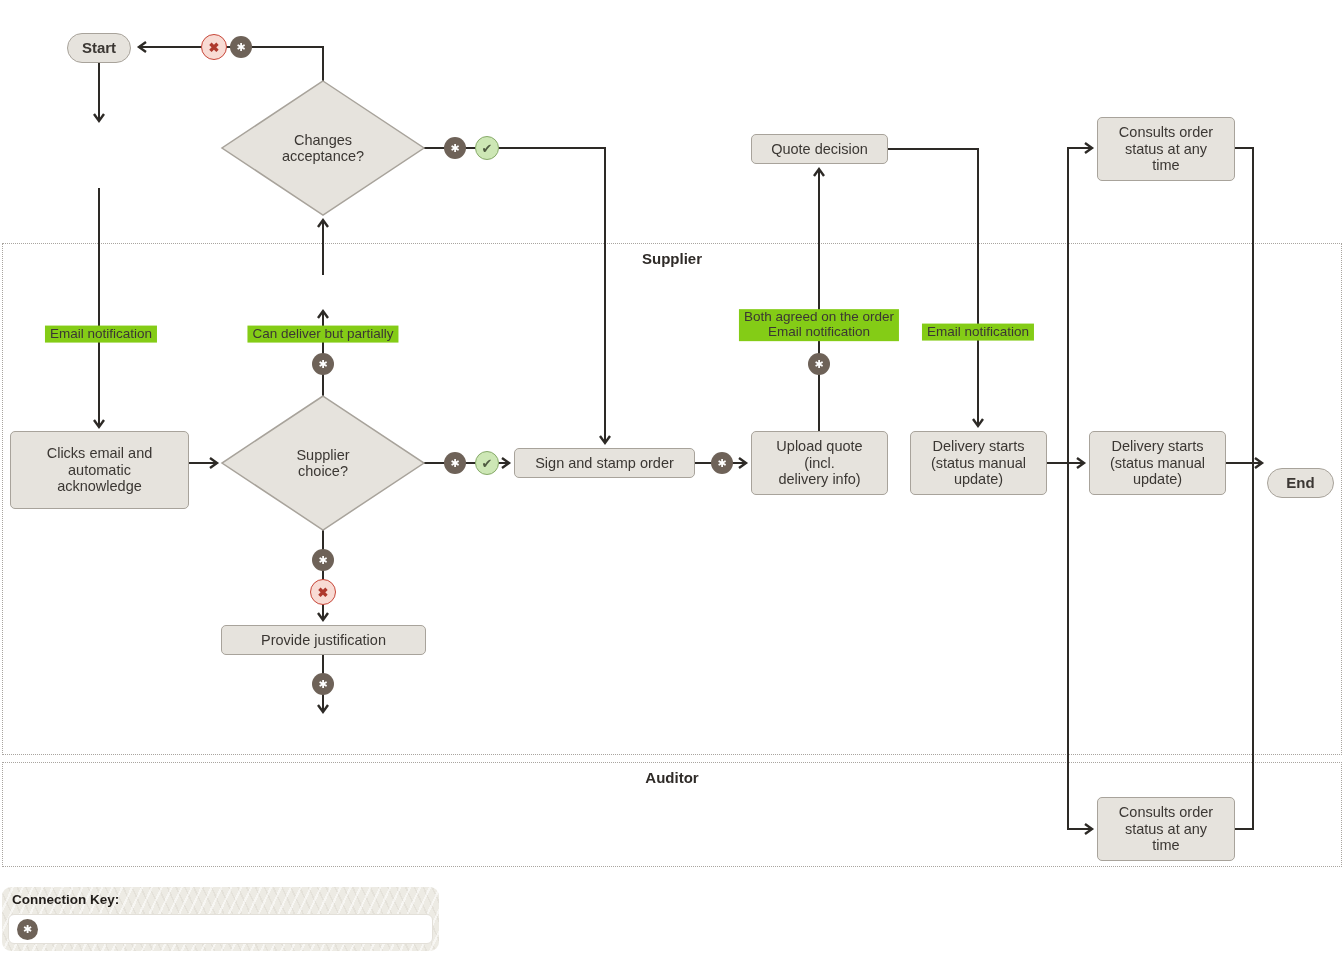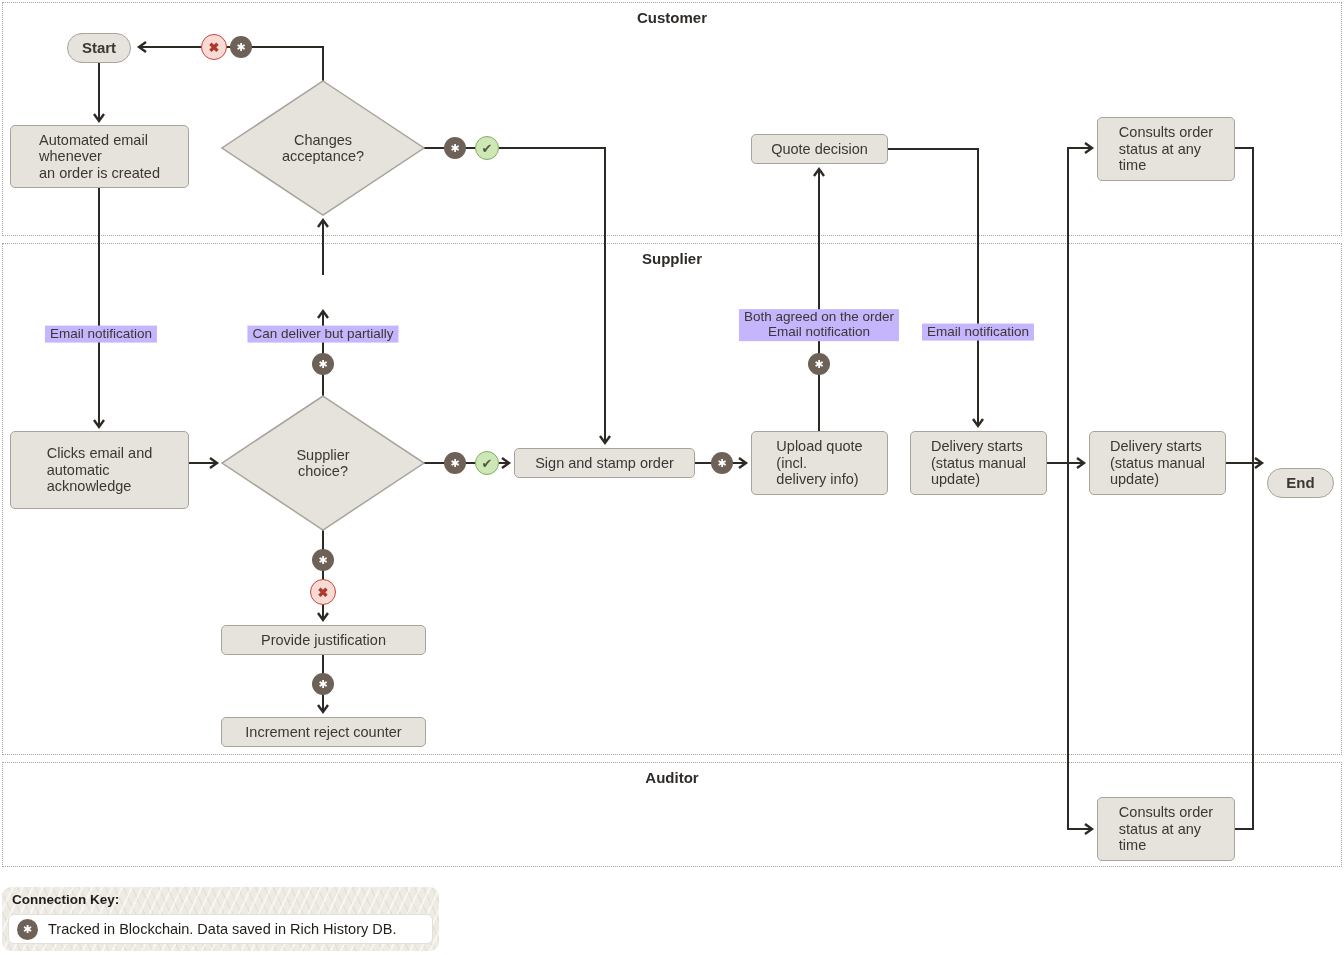--- a/index.html
+++ b/index.html
@@ -8,28 +8,28 @@
 
   .lane{position:absolute;border:1px dotted #a9a5a0;box-sizing:border-box;}
   .lane-title{position:absolute;width:100%;text-align:center;font-weight:bold;
     font-size:15px;color:#2f2b28;top:6px;left:0;}
 
   svg.wires{position:absolute;left:0;top:0;z-index:1;}
   .wire{stroke:#2d2a26;stroke-width:2;fill:none;}
   .shape{fill:#e6e3dd;stroke:#a8a39b;stroke-width:1.5;}
 
   .box,.pill{position:absolute;background:#e6e3dd;border:1.5px solid #a8a39b;border-radius:5px;
-    box-sizing:border-box;display:flex;align-items:center;justify-content:center;
+    box-sizing:border-box;display:flex;align-items:center;justify-content:center;text-align:center;
     font-size:14.5px;line-height:1.13;color:#3b3733;white-space:pre-line;z-index:3;padding:2px 6px;}
   .pill{border-radius:16px;font-weight:bold;font-size:15px;}
 
   .dlabel{position:absolute;transform:translate(-50%,-50%);text-align:center;font-size:14.5px;
     line-height:1.13;color:#3b3733;white-space:pre-line;z-index:3;pointer-events:none;}
 
-  .elabel{position:absolute;transform:translate(-50%,-50%);background:#c4b5fd;padding:1px 5px;
+  .elabel{position:absolute;transform:translate(-50%,-50%);background:#84cc16;padding:1px 5px;
     font-size:13.5px;color:#3b3733;text-align:center;white-space:pre-line;line-height:1.1;z-index:2;}
 
   .mk{position:absolute;transform:translate(-50%,-50%);border-radius:50%;display:flex;
     align-items:center;justify-content:center;box-sizing:border-box;z-index:4;}
   .mk-ast{width:22px;height:22px;background:#6e6258;color:#ffffff;font-size:11px;}
   .mk-check{width:24px;height:24px;background:#cde7b5;border:1.5px solid #87aa6a;color:#4e5a40;font-size:13px;}
   .mk-x{width:26px;height:26px;background:#f8dbd4;border:1.5px solid #c74638;color:#ae392d;font-size:13px;font-weight:bold;}
 
   .legend{position:absolute;left:2px;top:887px;width:437px;height:64px;border-radius:9px;
     background-color:#edebe4;z-index:5;box-sizing:border-box;
@@ -40,23 +40,20 @@
     border:1px solid #e3e0d9;border-radius:6px;display:flex;align-items:center;gap:10px;
     padding-left:8px;box-sizing:border-box;}
   .legend-row .mk{position:static;transform:none;width:21px;height:21px;flex:0 0 21px;}
   .legend-text{font-size:14.5px;color:#211d1a;}
 </style>
 </head>
 <body>
 
 <div id="stage">
 
-  <div class="lane" style="left:2px;top:2px;width:1340px;height:234px">
-    <div class="lane-title">Customer</div>
-  </div>
   <div class="lane" style="left:2px;top:243px;width:1340px;height:512px">
     <div class="lane-title">Supplier</div>
   </div>
   <div class="lane" style="left:2px;top:762px;width:1340px;height:105px">
     <div class="lane-title">Auditor</div>
   </div>
 
   <svg class="wires" width="1344" height="955" viewBox="0 0 1344 955">
     <defs>
       <marker id="ah" markerWidth="14" markerHeight="14" refX="9" refY="6" orient="auto" markerUnits="userSpaceOnUse">
@@ -85,23 +82,20 @@
     <polygon class="shape" points="323,396 424,463 323,530 222,463"></polygon>
   </svg>
 
   <div class="elabel" style="left:101px;top:334px">Email notification</div>
   <div class="elabel" style="left:323px;top:334px">Can deliver but partially</div>
   <div class="elabel" style="left:819px;top:325px">Both agreed on the order
 Email notification</div>
   <div class="elabel" style="left:978px;top:332px">Email notification</div>
 
   <div class="pill" style="left:67px;top:33px;width:64px;height:30px">Start</div>
-  <div class="box" style="left:10px;top:125px;width:179px;height:63px">Automated email
-whenever
-an order is created</div>
   <div class="dlabel" style="left:323px;top:148px">Changes
 acceptance?</div>
   <div class="box" style="left:751px;top:134px;width:137px;height:30px">Quote decision</div>
   <div class="box" style="left:1097px;top:117px;width:138px;height:64px">Consults order
 status at any
 time</div>
 
   <div class="box" style="left:10px;top:431px;width:179px;height:78px">Clicks email and
 automatic
 acknowledge</div>
@@ -112,21 +106,20 @@
 (incl.
 delivery info)</div>
   <div class="box" style="left:910px;top:431px;width:137px;height:64px">Delivery starts
 (status manual
 update)</div>
   <div class="box" style="left:1089px;top:431px;width:137px;height:64px">Delivery starts
 (status manual
 update)</div>
   <div class="pill" style="left:1267px;top:468px;width:67px;height:30px">End</div>
   <div class="box" style="left:221px;top:625px;width:205px;height:30px">Provide justification</div>
-  <div class="box" style="left:221px;top:717px;width:205px;height:30px">Increment reject counter</div>
   <div class="box" style="left:1097px;top:797px;width:138px;height:64px">Consults order
 status at any
 time</div>
 
   <div class="mk mk-x" style="left:214px;top:47px">
       <span>✖</span>
     </div>
   <div class="mk mk-ast" style="left:241px;top:47px">
       <span>✱</span>
     </div>
@@ -160,17 +153,16 @@
   <div class="mk mk-ast" style="left:323px;top:684px">
       <span>✱</span>
     </div>
 
   <div class="legend">
     <div class="legend-title">Connection Key:</div>
     <div class="legend-row">
       <div class="mk mk-ast">
           <span>✱</span>
         </div>
-      <div class="legend-text">Tracked in Blockchain. Data saved in Rich History DB.</div>
     </div>
   </div>
 
 </div>
 
 </body></html>

